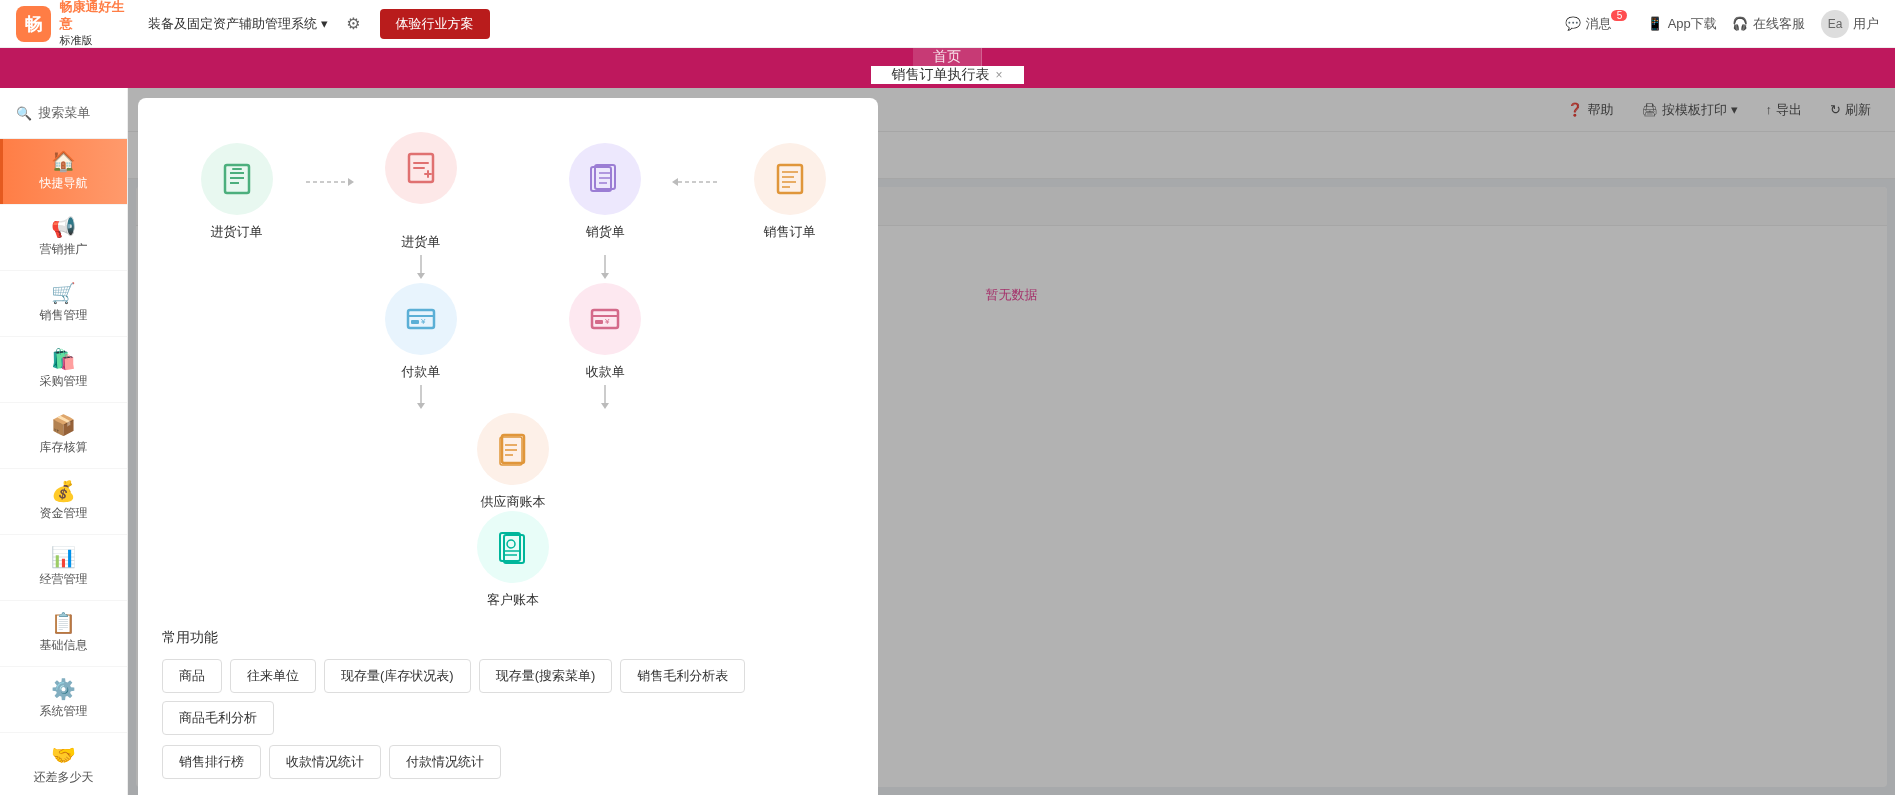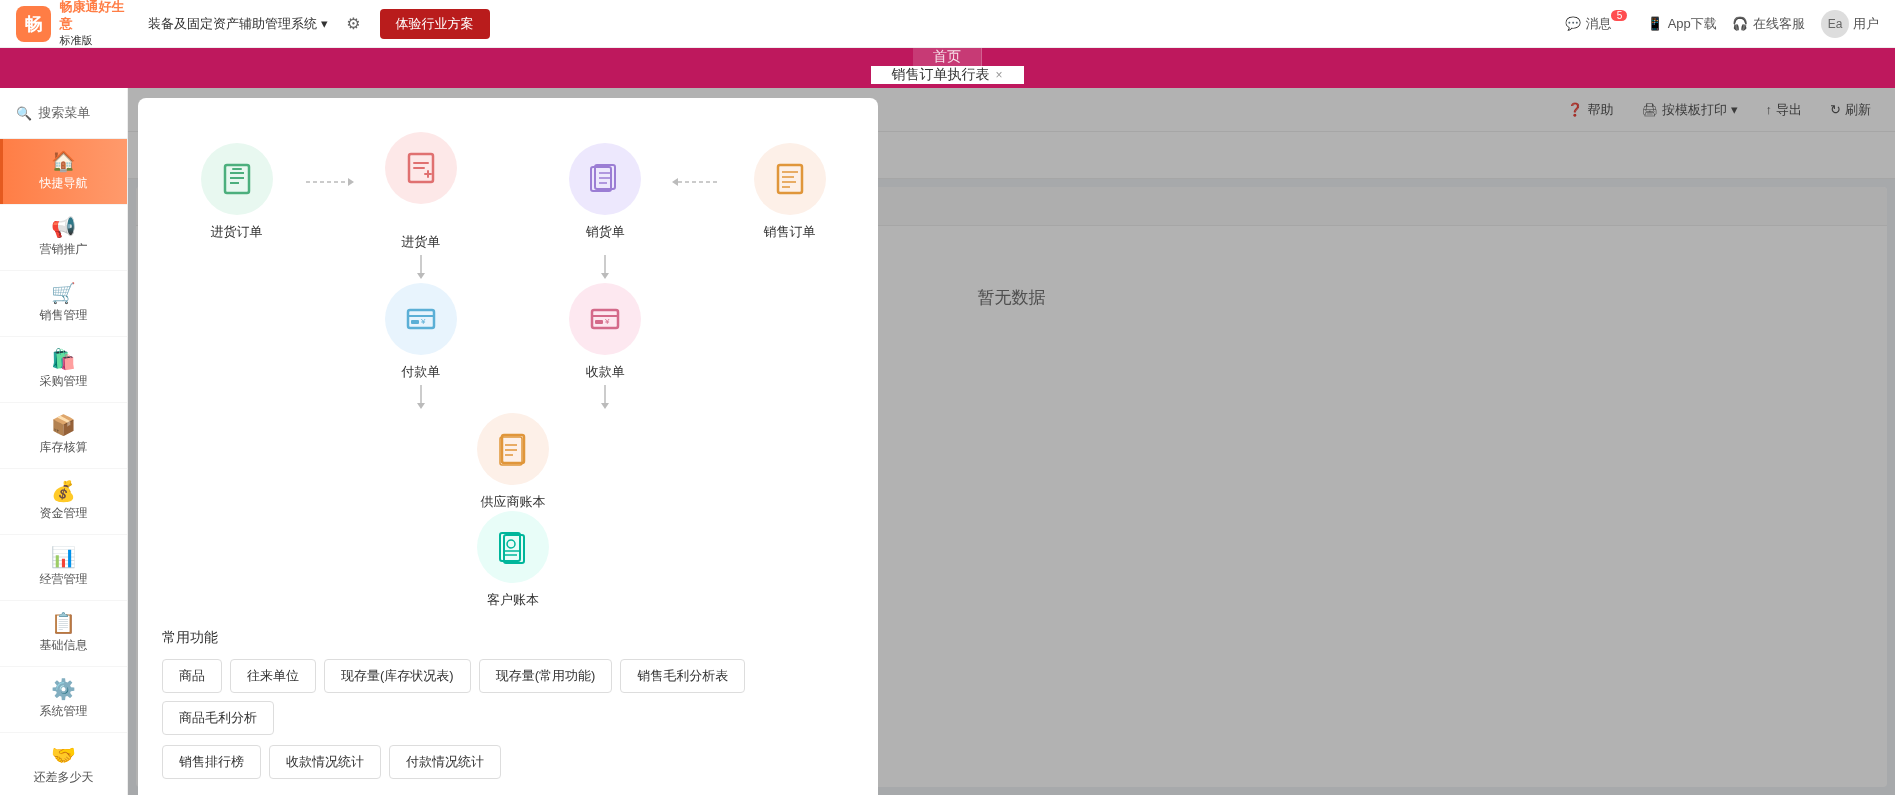--- a/index.html
+++ b/index.html
@@ -325,22 +325,22 @@
       font-weight: 500;
     }
     .table-header .col {
       padding: 10px 12px;
       border-right: 1px solid #eee;
       white-space: nowrap;
     }
     .no-data {
       text-align: center;
       padding: 60px;
-      color: #737373;
-      font-size: 17px;
+      color: #ec4899;
+      font-size: 13px;
     }
 
     
     .overlay {
       position: absolute;
       top: 0;
       left: 0;
       right: 0;
       bottom: 0;
       background: rgba(0,0,0,0.3);
@@ -788,21 +788,21 @@
             <div style="width:140px;"></div>
           </div>
         </div>
 
         <div class="common-functions">
           <div class="common-title">常用功能</div>
           <div class="func-buttons">
             <button class="func-btn">商品</button>
             <button class="func-btn">往来单位</button>
             <button class="func-btn">现存量(库存状况表)</button>
-            <button class="func-btn">现存量(常用功能)</button>
+            <button class="func-btn">现存量(搜索菜单)</button>
             <button class="func-btn">销售毛利分析表</button>
             <button class="func-btn">商品毛利分析</button>
           </div>
           <div class="func-buttons">
             <button class="func-btn">销售排行榜</button>
             <button class="func-btn">收款情况统计</button>
             <button class="func-btn">付款情况统计</button>
           </div>
         </div>
 

